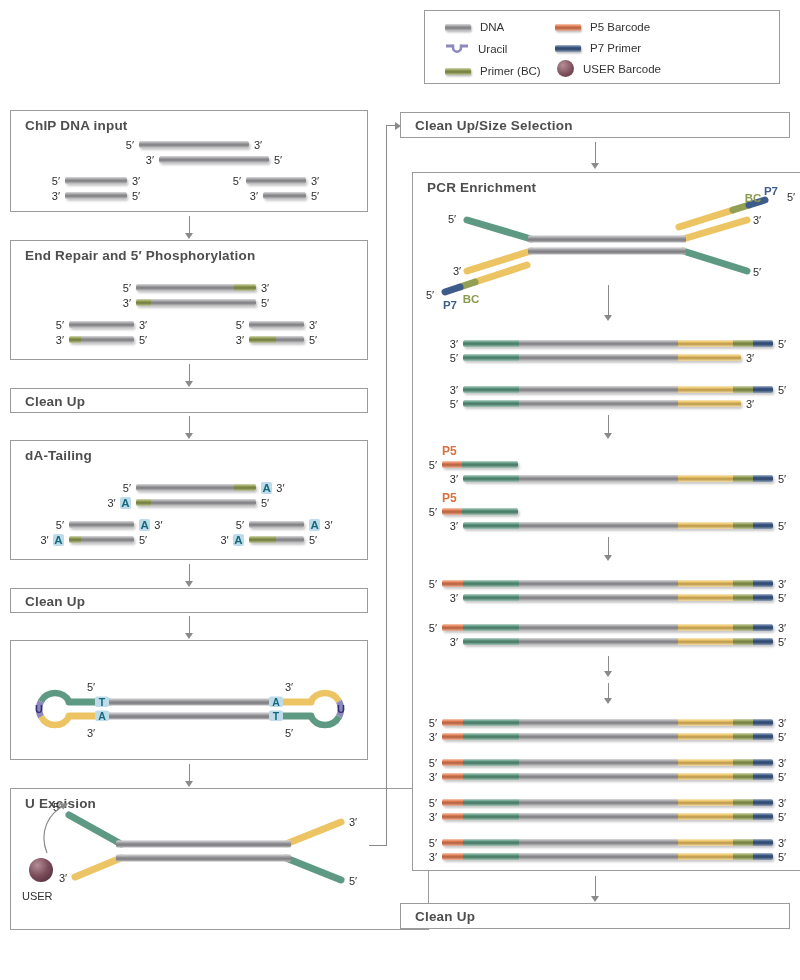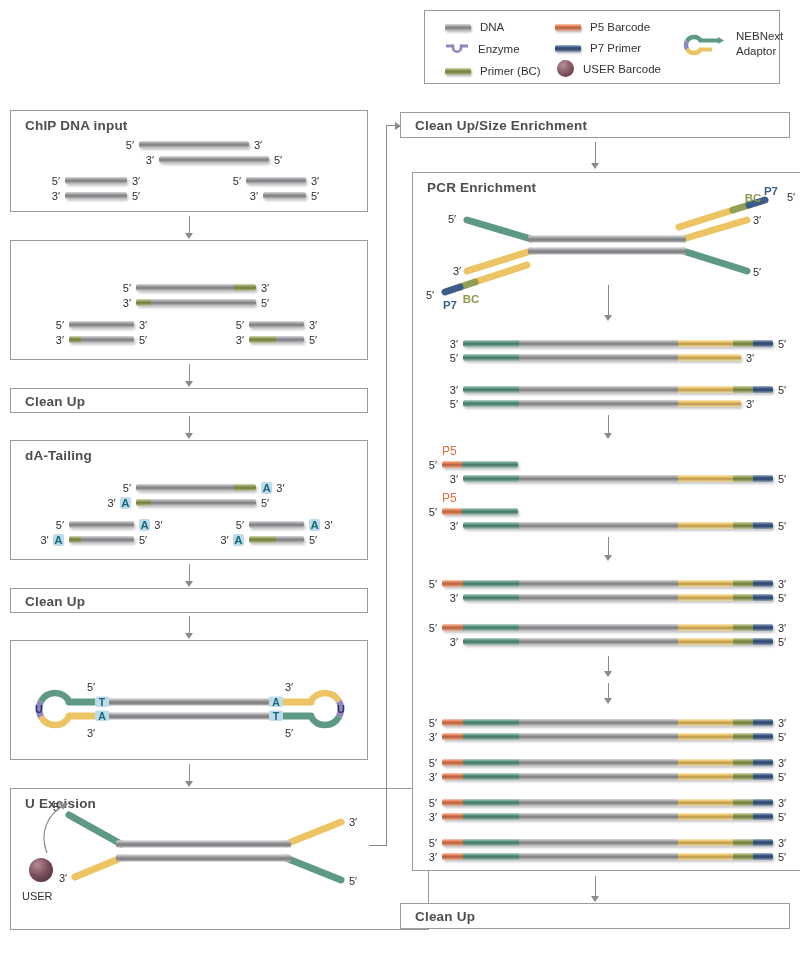--- a/index.html
+++ b/index.html
@@ -23,21 +23,21 @@
        color:var(--label,#2e2e2e);white-space:nowrap;display:flex;align-items:center;gap:4px;}
   .lab-l{right:calc(100% + 5px);} .lab-r{left:calc(100% + 5px);}
   .nt{font-weight:bold;color:var(--letter,#16687c);background:var(--letter-bg,#bedbe9);
       border-radius:2px;padding:0 1.5px;font-size:11.5px;line-height:12px;}
   .varrow{position:absolute;width:1px;background:var(--gray-arrow,#8a8a8a);}
   .varrow::after{content:"";position:absolute;left:-4px;bottom:-6px;width:0;height:0;
       border:4px solid transparent;border-bottom:none;border-top:6px solid var(--gray-arrow,#8a8a8a);}
   .vline,.hline{position:absolute;background:var(--gray-arrow,#9b9b9b);}
   .harrowhead{position:absolute;width:0;height:0;border:4px solid transparent;border-right:none;
       border-left:6px solid var(--gray-arrow,#8a8a8a);}
-  .ltxt{position:absolute;font-size:12px;font-weight:normal;white-space:nowrap;}
+  .ltxt{position:absolute;font-size:12px;font-weight:bold;white-space:nowrap;}
   .p5txt{color:var(--p5-text,#d9713f);}
   .legend-item{position:absolute;display:flex;align-items:center;gap:9px;font-size:11.5px;color:#333;}
   .licon{width:26px;height:7px;border-radius:2px;position:relative;flex:none;
       box-shadow:1px 1.5px 2px rgba(0,0,0,.25);}
   .licon::after{content:"";position:absolute;inset:0;border-radius:2px;
       background:linear-gradient(to bottom,rgba(255,255,255,.6),rgba(255,255,255,0) 30%,
       rgba(0,0,0,.18) 46%,rgba(0,0,0,.18) 62%,rgba(255,255,255,.42));}
   .sphere{width:17px;height:17px;border-radius:50%;flex:none;
       background:radial-gradient(circle at 35% 30%,#b58e97,var(--user-enzyme,#7c4e5b) 60%,#553240);}
   svg text{font-family:"Liberation Sans",sans-serif;}
@@ -78,49 +78,38 @@
 <section class="panel" style="left:424px;top:10px;width:356px;height:74px">
   <div class="legend-item" style="left:20px;top:10px">
     <span class="licon c-dna"></span>
     <span>DNA</span>
   </div>
   <div class="legend-item" style="left:20px;top:31px">
     <svg width="24" height="14" viewBox="0 0 24 14">
       <path d="M1 4 H8 M16 4 H23" style="stroke:var(--uracil,#8d88bd)" stroke-width="3" fill="none"></path>
       <path d="M8 2.5 v3 a4 4.2 0 0 0 8 0 v-3" style="stroke:var(--uracil,#8d88bd)" stroke-width="2.6" fill="none"></path>
     </svg>
-    <span>Enzyme</span>
+    <span>Uracil</span>
   </div>
   <div class="legend-item" style="left:20px;top:54px">
     <span class="licon c-bc"></span>
     <span>Primer (BC)</span>
   </div>
   <div class="legend-item" style="left:130px;top:10px">
     <span class="licon c-p5"></span>
     <span>P5 Barcode</span>
   </div>
   <div class="legend-item" style="left:130px;top:31px">
     <span class="licon c-p7"></span>
     <span>P7 Primer</span>
   </div>
   <div class="legend-item" style="left:132px;top:49px">
     <span class="sphere"></span>
     <span>USER Barcode</span>
   </div>
-  <div class="legend-item" style="left:258px;top:18px">
-    <svg width="44" height="30" viewBox="0 0 44 30">
-      <circle cx="11" cy="16" r="8" pathLength="100" fill="none" stroke-width="4.5" style="stroke:var(--adaptor-yellow,#edc464)" stroke-dasharray="0 7.5 34.5 58"></circle>
-      <circle cx="11" cy="16" r="8" pathLength="100" fill="none" stroke-width="4.5" style="stroke:var(--uracil,#8d88bd)" stroke-dasharray="0 42 16 42"></circle>
-      <circle cx="11" cy="16" r="8" pathLength="100" fill="none" stroke-width="4.5" style="stroke:var(--adaptor-teal,#5e9a83)" stroke-dasharray="0 58 34.5 7.5"></circle>
-      <line x1="16" y1="11.5" x2="35" y2="11.5" stroke-width="4" style="stroke:var(--adaptor-teal,#5e9a83)"></line>
-      <polygon points="35,8 35,15 41,11.5" style="fill:var(--adaptor-teal,#5e9a83)"></polygon>
-      <line x1="16" y1="20.5" x2="29" y2="20.5" stroke-width="4" style="stroke:var(--adaptor-yellow,#edc464)"></line>
-    </svg>
-    <span style="width:62px;line-height:1.3">NEBNext Adaptor</span>
-  </div>
 </section>
 
 <section class="panel" style="left:10px;top:110px;width:358px;height:102px">
   <h2 class="ptitle">ChIP DNA input</h2>
   <div class="strand" style="left:128px;top:30px;width:110px">
     <span class="lab lab-l">5′</span>
     <div class="bar">
           <i class="seg c-dna" style="width:110px"></i>
         </div>
     <span class="lab lab-r">3′</span>
@@ -158,20 +147,21 @@
     <div class="bar">
           <i class="seg c-dna" style="width:43px"></i>
         </div>
     <span class="lab lab-r">5′</span>
   </div>
 </section>
 
 <div class="varrow" style="left:189px;top:216px;height:17px"></div>
 
 <section class="panel" style="left:10px;top:240px;width:358px;height:120px">
+  <h2 class="ptitle">End Repair and 5′ Phosphorylation</h2>
   <div class="strand" style="left:125px;top:43px;width:120px">
     <span class="lab lab-l">5′</span>
     <div class="bar">
           <i class="seg c-dna" style="width:98px"></i>
           <i class="seg c-bc" style="width:22px"></i>
         </div>
     <span class="lab lab-r">3′</span>
   </div>
   <div class="strand" style="left:125px;top:58px;width:120px">
     <span class="lab lab-l">3′</span>
@@ -361,21 +351,21 @@
     <text class="slab" x="11" y="111">USER</text>
   </svg>
 </section>
 
 <div class="hline" style="left:369px;top:845px;width:17px;height:1px"></div>
 <div class="vline" style="left:386px;top:125px;width:1px;height:721px"></div>
 <div class="hline" style="left:387px;top:125px;width:9px;height:1px"></div>
 <div class="harrowhead" style="left:395px;top:121.5px"></div>
 
 <section class="panel bar-panel" style="left:400px;top:112px;width:390px;height:26px">
-  <h2 class="ptitle">Clean Up/Size Enrichment</h2>
+  <h2 class="ptitle">Clean Up/Size Selection</h2>
 </section>
 
 <div class="varrow" style="left:595px;top:142px;height:21px"></div>
 
 <section class="panel" style="left:412px;top:172px;width:390px;height:699px">
   <h2 class="ptitle">PCR Enrichment</h2>
 
   <svg class="figsvg" style="left:0;top:8px" width="390" height="140" viewBox="0 0 390 140">
 
     <line class="arm" x1="54" y1="39" x2="118" y2="58" style="stroke:var(--adaptor-teal,#5e9a83)"></line>

